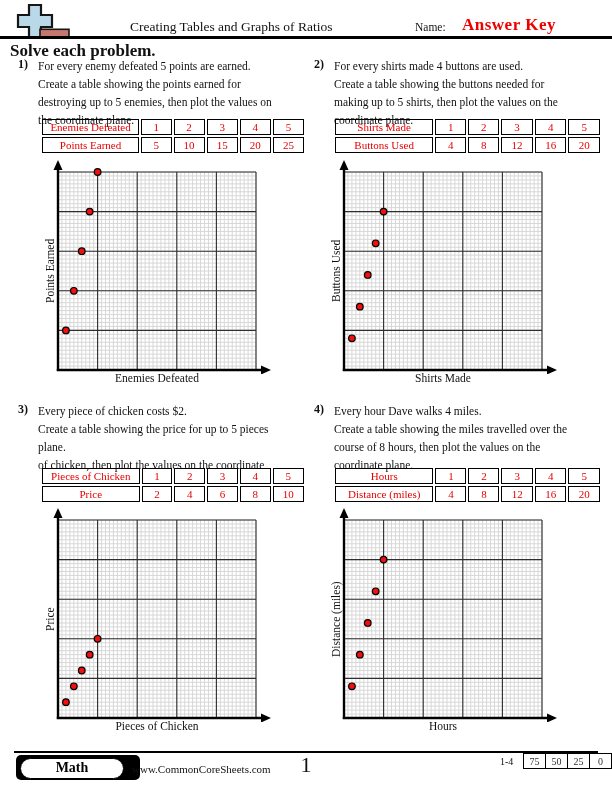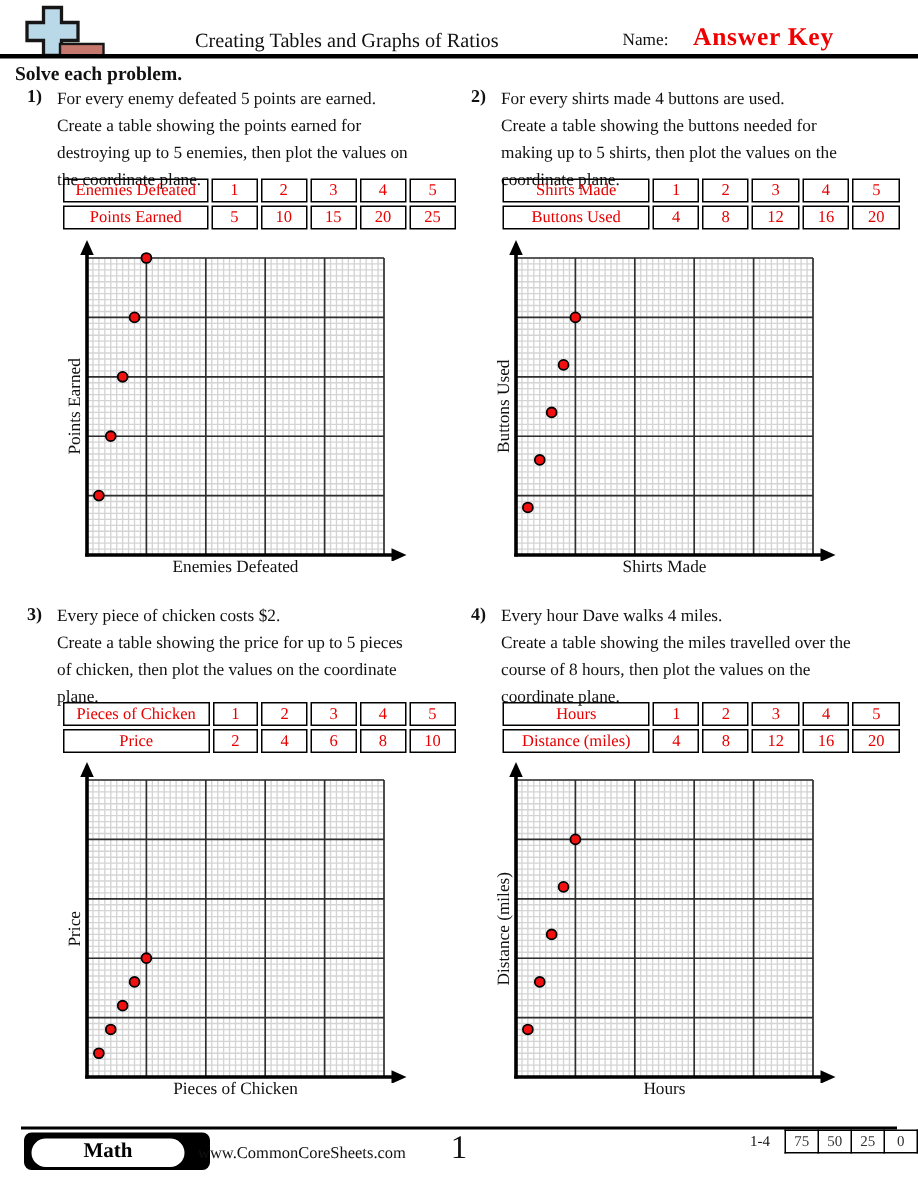--- a/index.html
+++ b/index.html
@@ -4,21 +4,21 @@
 <style>
   html,body{margin:0;padding:0;background:#fff;}
   #page{position:relative;width:612px;height:792px;background:#ffffff;overflow:hidden;
         font-family:"Liberation Serif",serif;color:#111;}
   .abs{position:absolute;}
   
   .page-title{font-size:13.5px;white-space:nowrap;}
   .name-label{font-size:11.5px;}
   .answer-key{color:#ee0000;font-weight:bold;font-size:17px;letter-spacing:.5px;white-space:nowrap;text-align:right;}
   .header-rule{left:0;top:36px;width:612px;height:2.6px;background:#000;}
-  .instructions{left:10px;top:41px;font-weight:bold;font-size:13px;}
+  .instructions{left:10px;top:41px;font-weight:bold;font-size:17px;}
   
   .p-block{width:292px;height:340px;}
   .p-num{font-weight:bold;font-size:12px;}
   .p-text{font-size:11.5px;line-height:18px;white-space:nowrap;}
   .ratio-table{border-collapse:separate;border-spacing:2px;}
   .ratio-table td{border:1.3px solid #000;text-align:center;font-size:11px;color:#e60000;
                   height:14px;padding:0 2px;}
   .ratio-table td.lbl{width:98px;}
   .ratio-table td.val{width:27px;}
   .row2 .ratio-table{top:66px !important;}
@@ -371,22 +371,22 @@
         </svg>
       <div class="abs xlabel" style="left:44px;top:317px;">Shirts Made</div>
     </div>
   </div>
 
   <div class="abs p-block row2" style="left:14px;top:400px;">
     <div class="abs p-num" style="left:4px;top:2px;">3)</div>
     <div class="abs p-text" style="left:24px;top:2px;">Every piece of chicken costs $2.</div>
     <div class="abs" style="left:24px;top:20px;">
       <div class="p-text">Create a table showing the price for up to 5 pieces</div>
+      <div class="p-text">plane.</div>
       <div class="p-text">of chicken, then plot the values on the coordinate</div>
-      <div class="p-text">plane.</div>
     </div>
     <table class="abs ratio-table" style="left:26px;top:62px;">
       <tbody>
           <tr>
         <td class="lbl">Pieces of Chicken</td>
         <td class="val">1</td>
         <td class="val">2</td>
         <td class="val">3</td>
         <td class="val">4</td>
         <td class="val">5</td>

